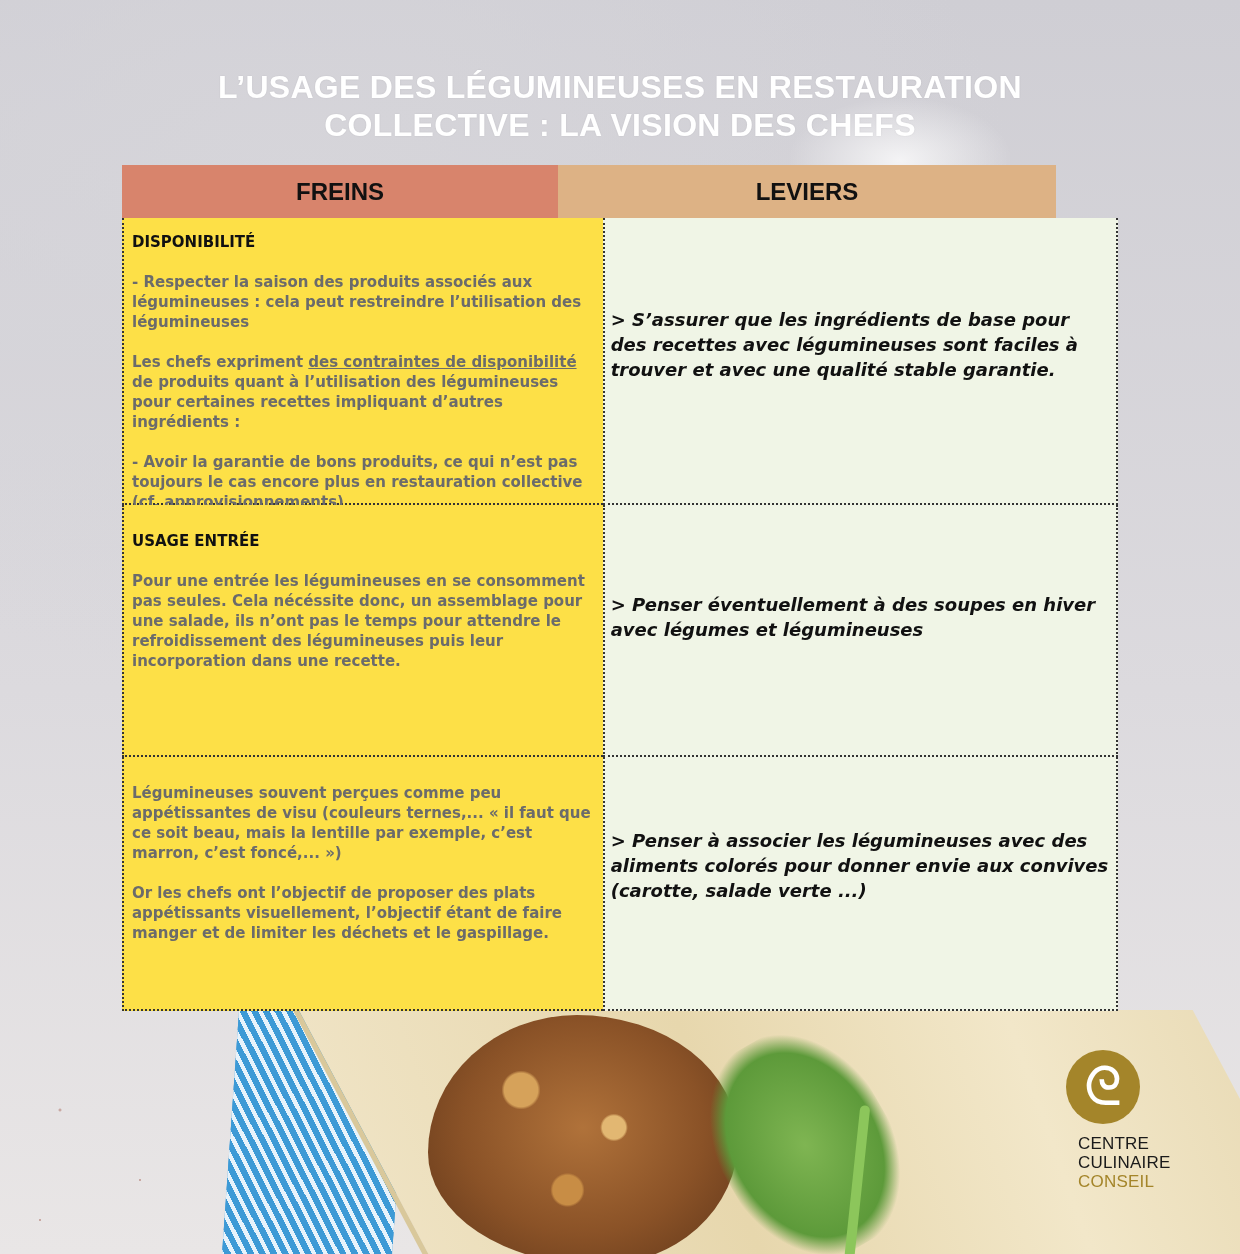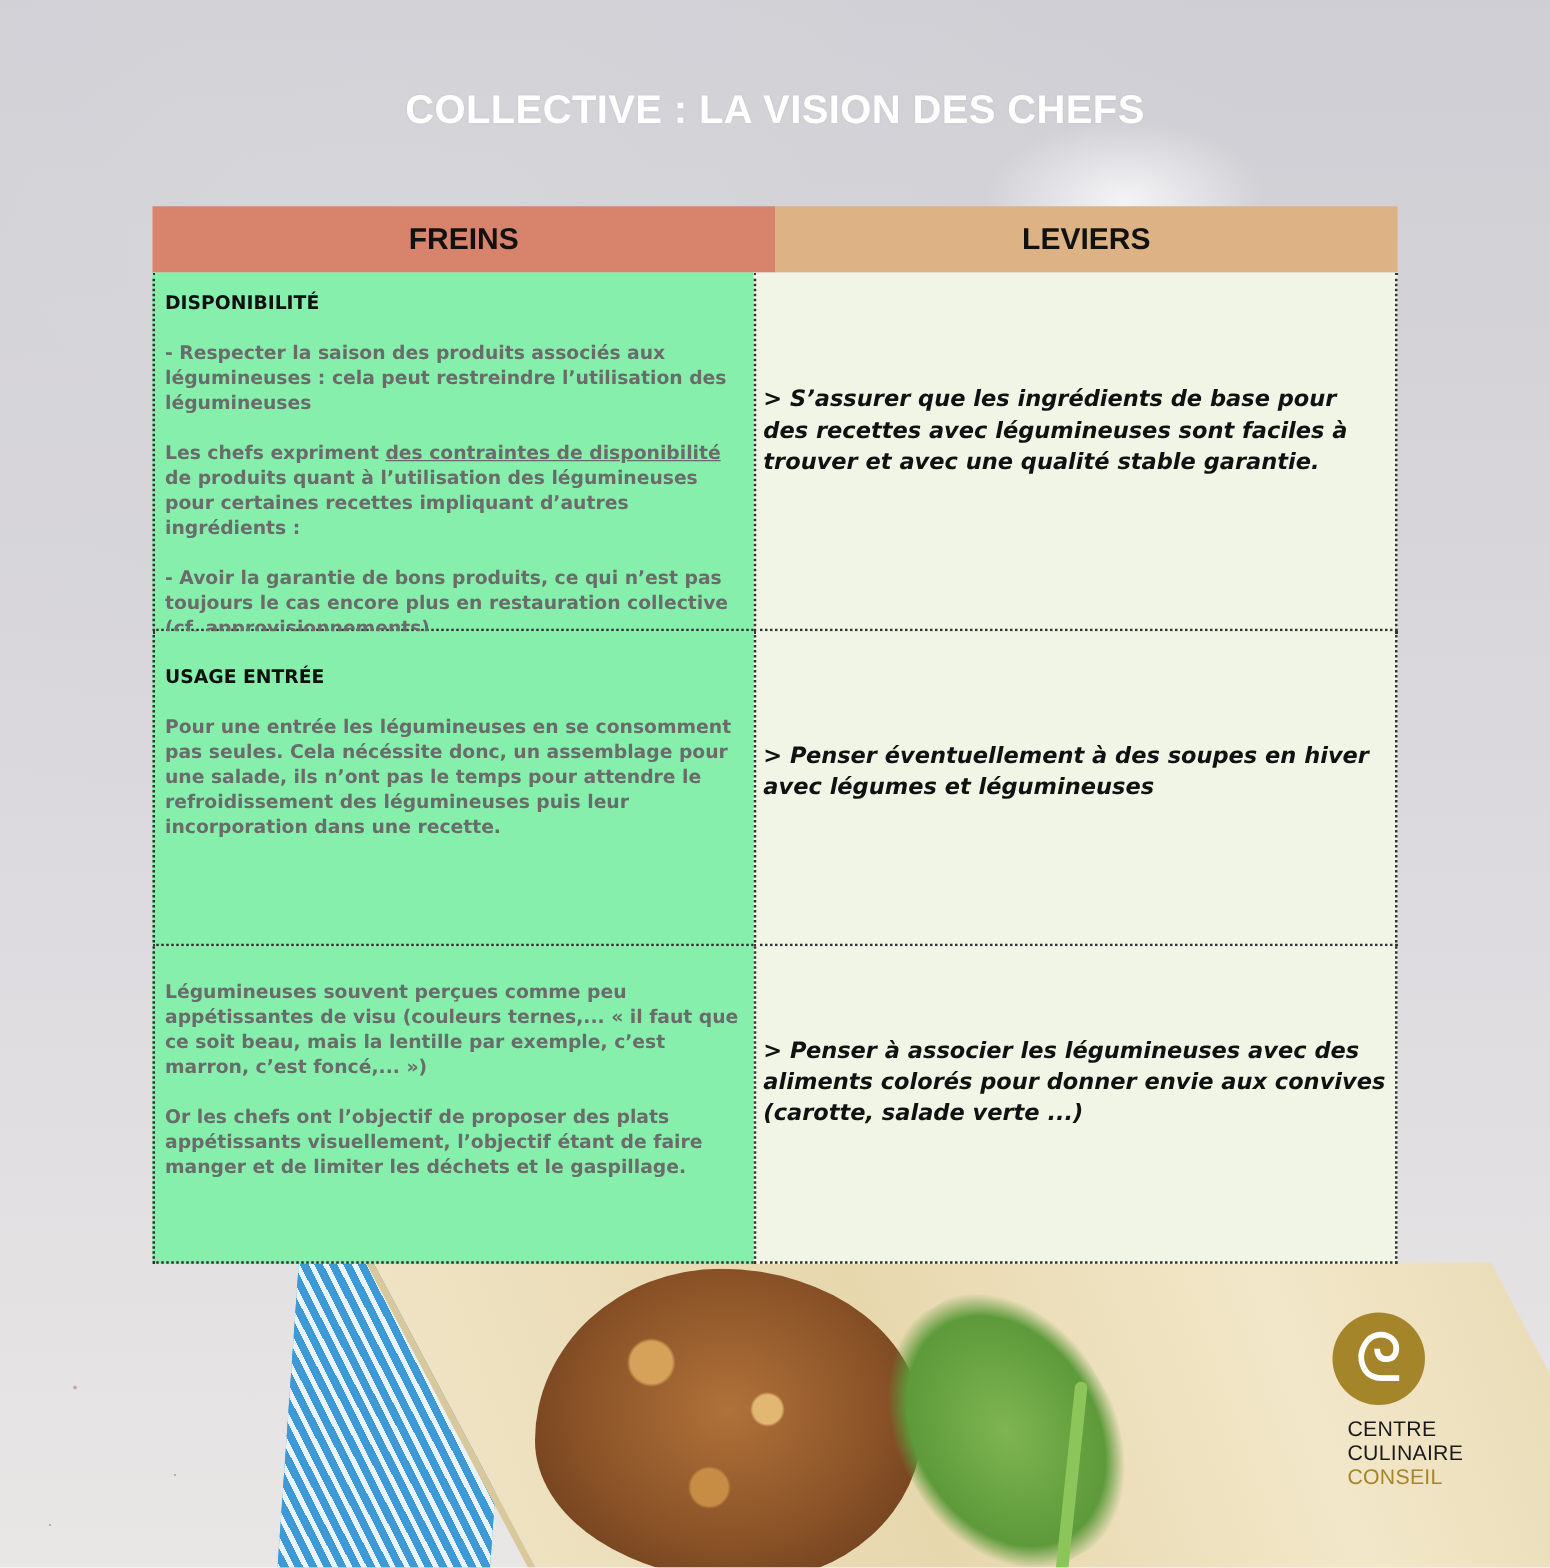--- a/index.html
+++ b/index.html
@@ -68,28 +68,28 @@
     
     .table {
       position: absolute; left: 122px; top: 165px; width: 996px; height: 846px;
     }
     .thead { display: flex; height: 53px; }
     .th {
       display: flex; align-items: center; justify-content: center;
       font-family: "Liberation Sans", sans-serif; font-weight: bold;
       font-size: 24px; color: #111;
     }
-    .th.freins { width: 498px; background: #d8846c; text-align: right; }
+    .th.freins { width: 436px; background: #d8846c; text-align: right; }
     .th.leviers { width: 498px; background: #ddb285; }
     .trow { display: flex; }
     .trow.r1 { height: 287px; }
     .trow.r2 { height: 252px; }
     .trow.r3 { height: 254px; }
     .cell-left {
-      width: 498px; background: #86efac;
+      width: 498px; background: #fde047;
       border-left: 2px dotted #333; border-bottom: 2px dotted #333;
       padding: 14px 8px 0 8px;
       font-family: "DejaVu Sans", sans-serif;
       font-size: 15px; line-height: 20px; color: #6b6b6b; font-weight: bold;
     }
     .cell-right {
       width: 534px; background: #f0f5e6;
       border-left: 2px dotted #333; border-right: 2px dotted #333; border-bottom: 2px dotted #333;
       display: flex; align-items: center;
       padding: 0 6px 0 6px;
@@ -127,20 +127,21 @@
 
 <div class="photo">
   <div class="napkin"></div>
   <div class="tray"></div>
   <div class="falafel"></div>
   <div class="leaf"></div>
   <div class="stem"></div>
 </div>
 
 <h1 class="title">
+  <div>L’USAGE DES LÉGUMINEUSES EN RESTAURATION</div>
   <div>COLLECTIVE : LA VISION DES CHEFS</div>
 </h1>
 
 <div class="table">
   <div class="thead">
     <div class="th freins">FREINS</div>
     <div class="th leviers">LEVIERS</div>
   </div>
 
   <div class="trow r1">

